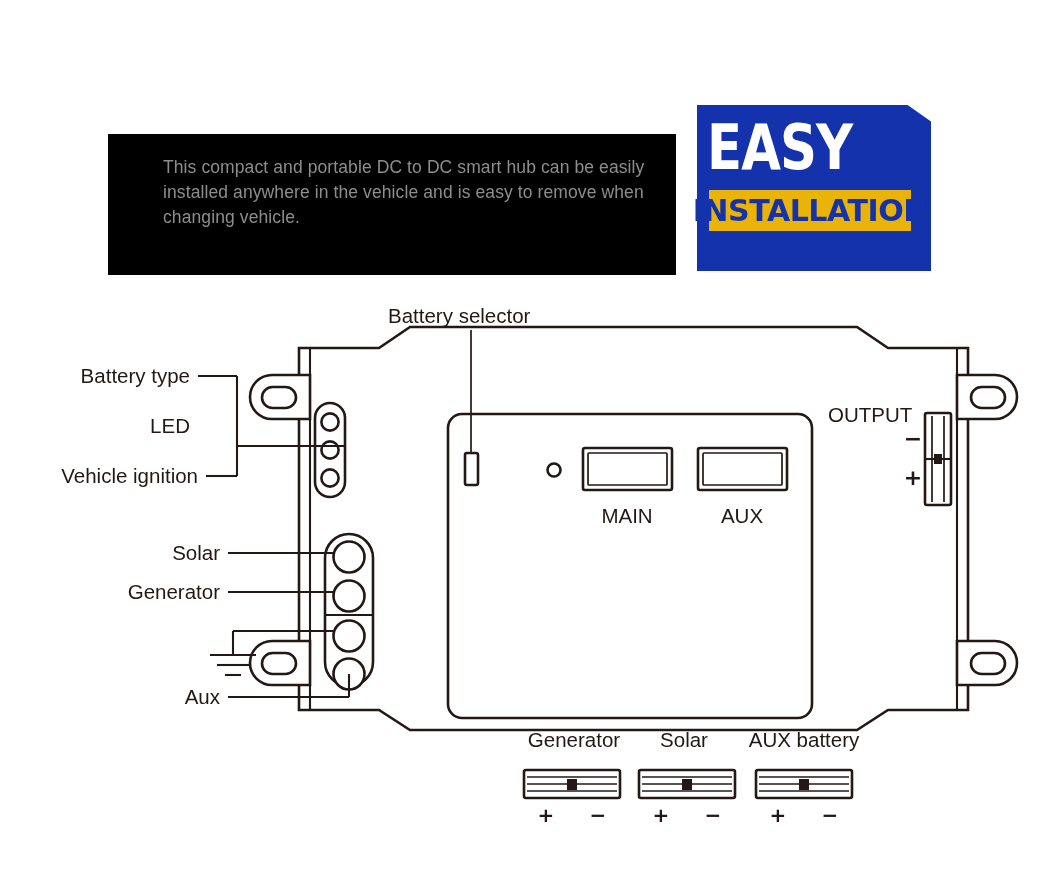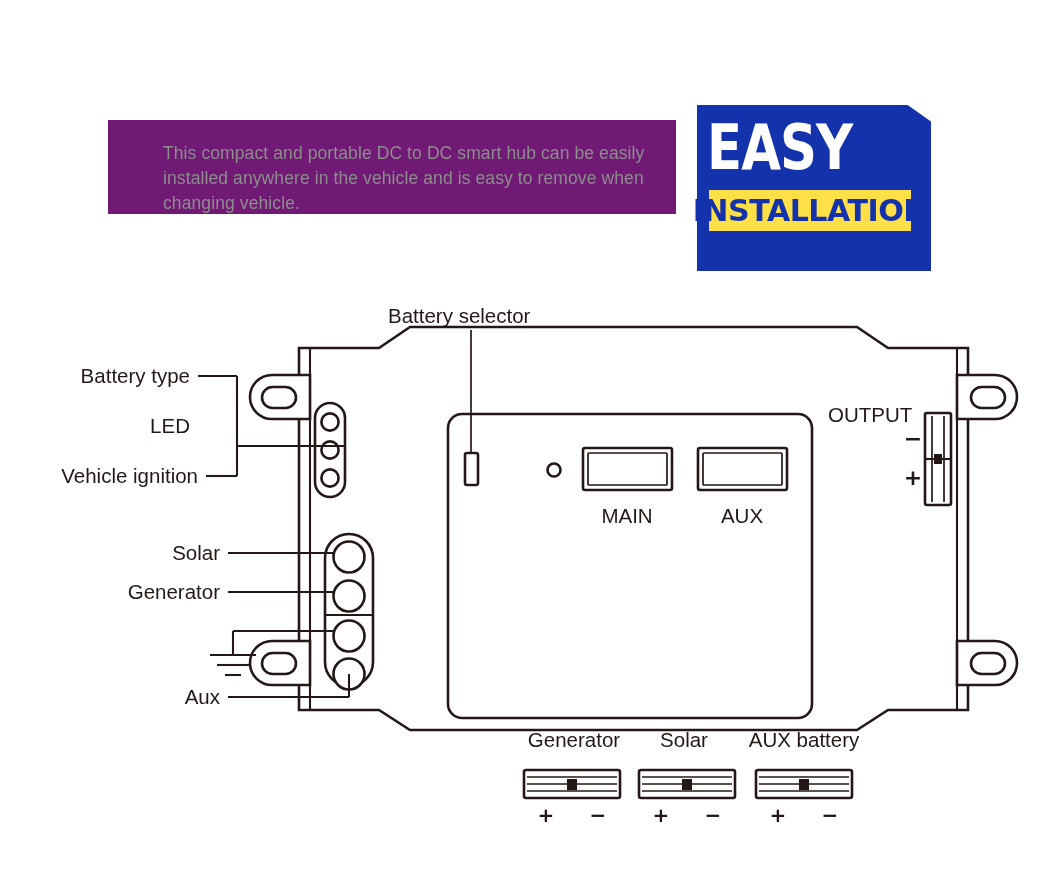--- a/index.html
+++ b/index.html
@@ -14,24 +14,24 @@
     position: relative;
     overflow: hidden;
     font-family: "Liberation Sans", sans-serif;
     color: #231815;
   }
 
   
   #desc-strip {
     position: absolute;
     left: 108px;
-    top: 120px;
+    top: 134px;
     width: 568px;
-    height: 94px;
-    background: #701a75;
+    height: 141px;
+    background: #000000;
   }
   #desc-text {
     position: absolute;
     left: 55px;
     top: 21px;
     width: 490px;
     font-size: 17.5px;
     line-height: 25px;
     color: #8d8d8d;
     letter-spacing: 0.1px;
@@ -66,21 +66,21 @@
     font-stretch: condensed;
     transform: scaleX(0.92);
     transform-origin: left center;
   }
   #badge-install-band {
     position: absolute;
     left: 12px;
     top: 85px;
     width: 202px;
     height: 41px;
-    background: #fde047;
+    background: #eab308;
     display: flex;
     align-items: center;
     justify-content: center;
   }
   #badge-install {
     color: var(--badge-blue, #1432ab);
     font-size: 31px;
     font-weight: bold;
     font-family: "DejaVu Sans", sans-serif;
     letter-spacing: -0.5px;

